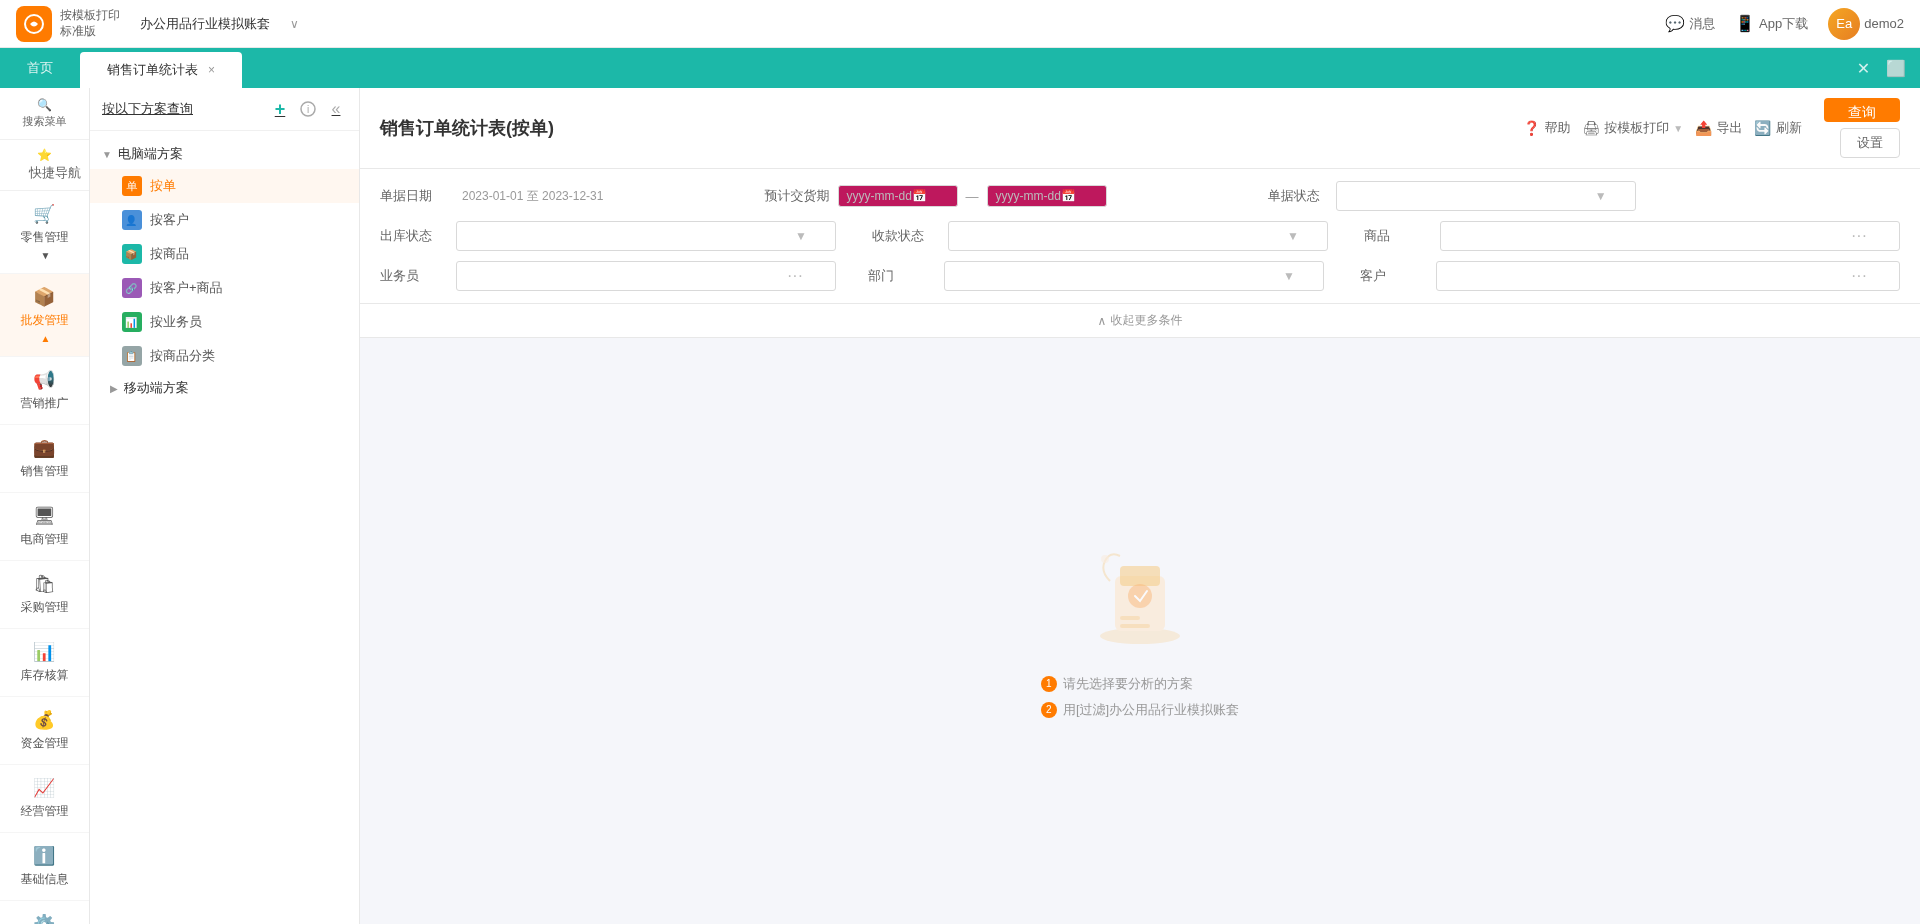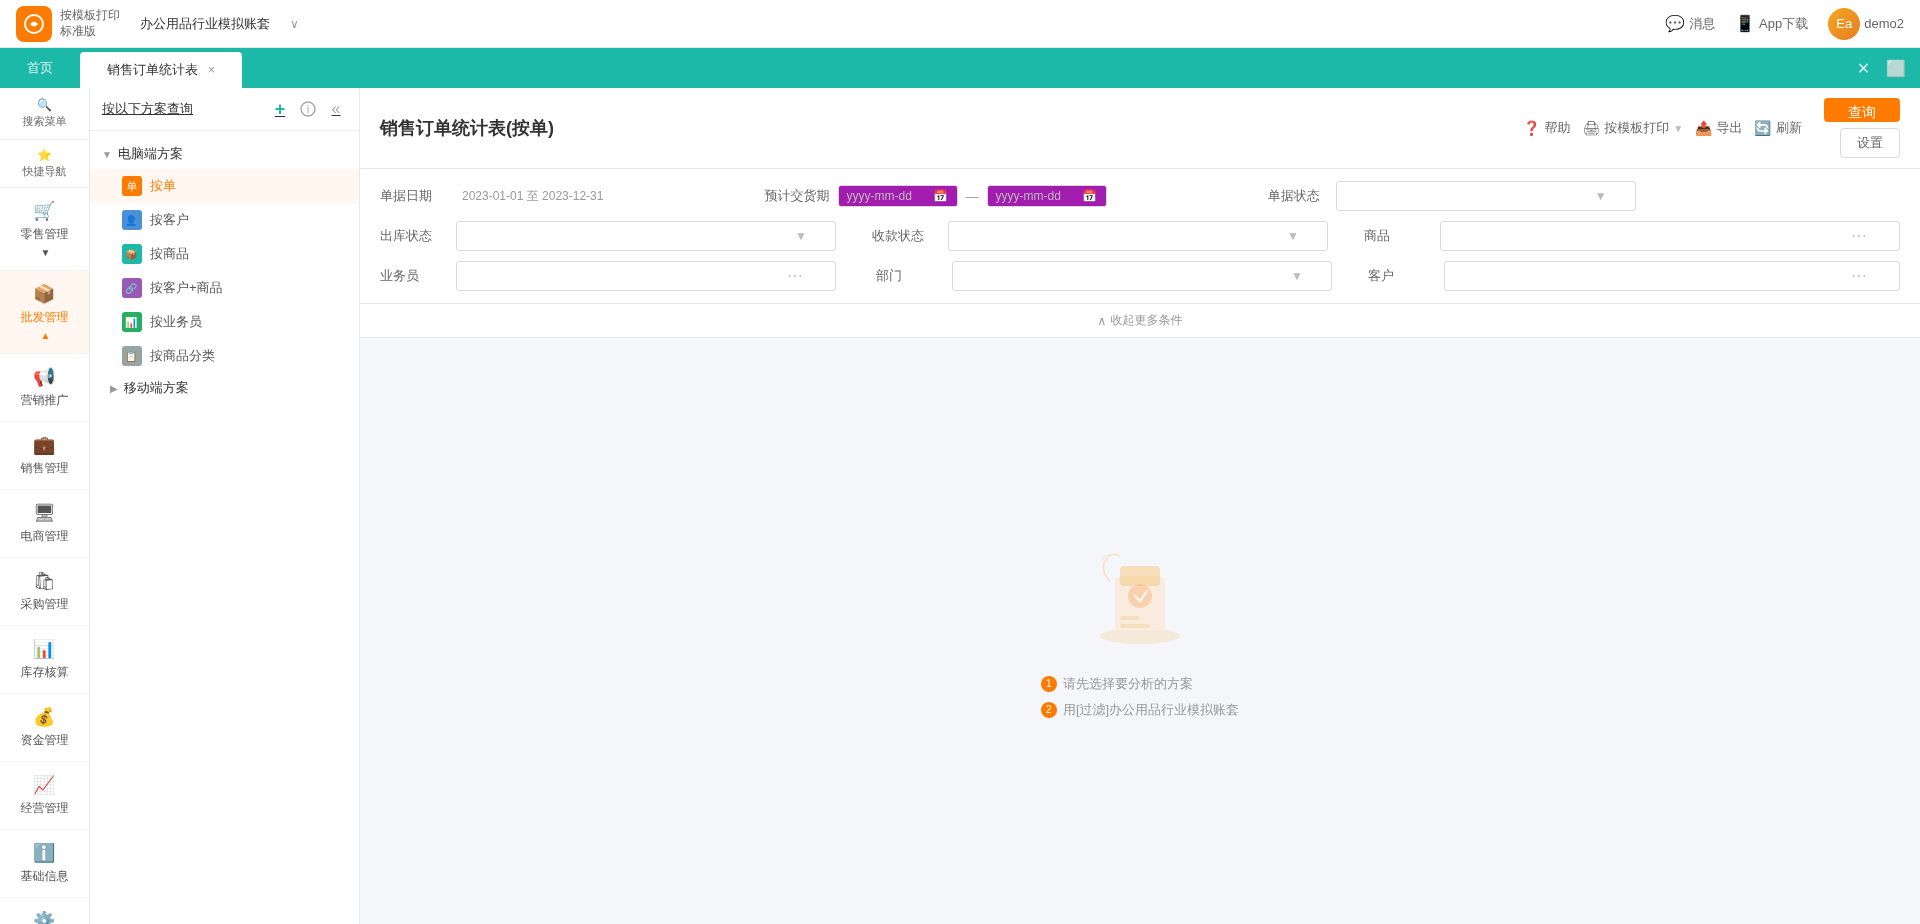--- a/index.html
+++ b/index.html
@@ -334,22 +334,21 @@
     }
     .date-input {
       border: 1px solid #d9d9d9;
       border-radius: 3px;
       padding: 3px 8px;
       font-size: 12px;
       color: #bbb;
       width: 120px;
       display: flex;
       align-items: center;
-      justify-content: space-between;
-      background: #a21caf;
+      background: #be185d;
     }
     .date-range-text {
       font-size: 12px;
       color: #999;
       margin-left: 6px;
     }
     .filter-select {
       border: 1px solid #d9d9d9;
       border-radius: 3px;
       padding: 4px 28px 4px 8px;
@@ -506,21 +505,21 @@
 
 <div class="main-layout">
 
   <div class="sidebar">
     <div class="sidebar-search">
       <span>🔍</span>
       <div style="font-size:11px;margin-top:2px;">搜索菜单</div>
     </div>
     <div class="sidebar-quick-nav">
       <span>⭐</span>
-      <div style="font-size:11px;margin-top:2px;">快捷导航</div>
+      <div style="font-size:13px;margin-top:2px;text-align:right;">快捷导航</div>
     </div>
     <div class="sidebar-item">
       <span style="font-size:18px;">🛒</span>
       <span>零售管理</span>
       <span class="arrow">▼</span>
     </div>
     <div class="sidebar-item active">
       <span style="font-size:18px;">📦</span>
       <span>批发管理</span>
       <span class="arrow">▲</span>
@@ -696,21 +695,21 @@
           </div>
         </div>
 
         <div class="filter-row">
           <span class="filter-label">业务员</span>
           <div class="filter-select" style="flex:1;max-width:380px;">
             <span class="filter-select-placeholder"></span>
             <span class="filter-dots">···</span>
           </div>
 
-          <span class="filter-label" style="margin-left:24px;">部门</span>
+          <span class="filter-label" style="margin-left:16px;">部门</span>
           <div class="filter-select" style="flex:1;max-width:380px;">
             <span class="filter-select-placeholder"></span>
             <span class="dropdown-arrow">▼</span>
           </div>
 
           <span class="filter-label" style="margin-left:20px;">客户</span>
           <div class="filter-select" style="flex:1;">
             <span class="filter-select-placeholder"></span>
             <span class="filter-dots">···</span>
           </div>

